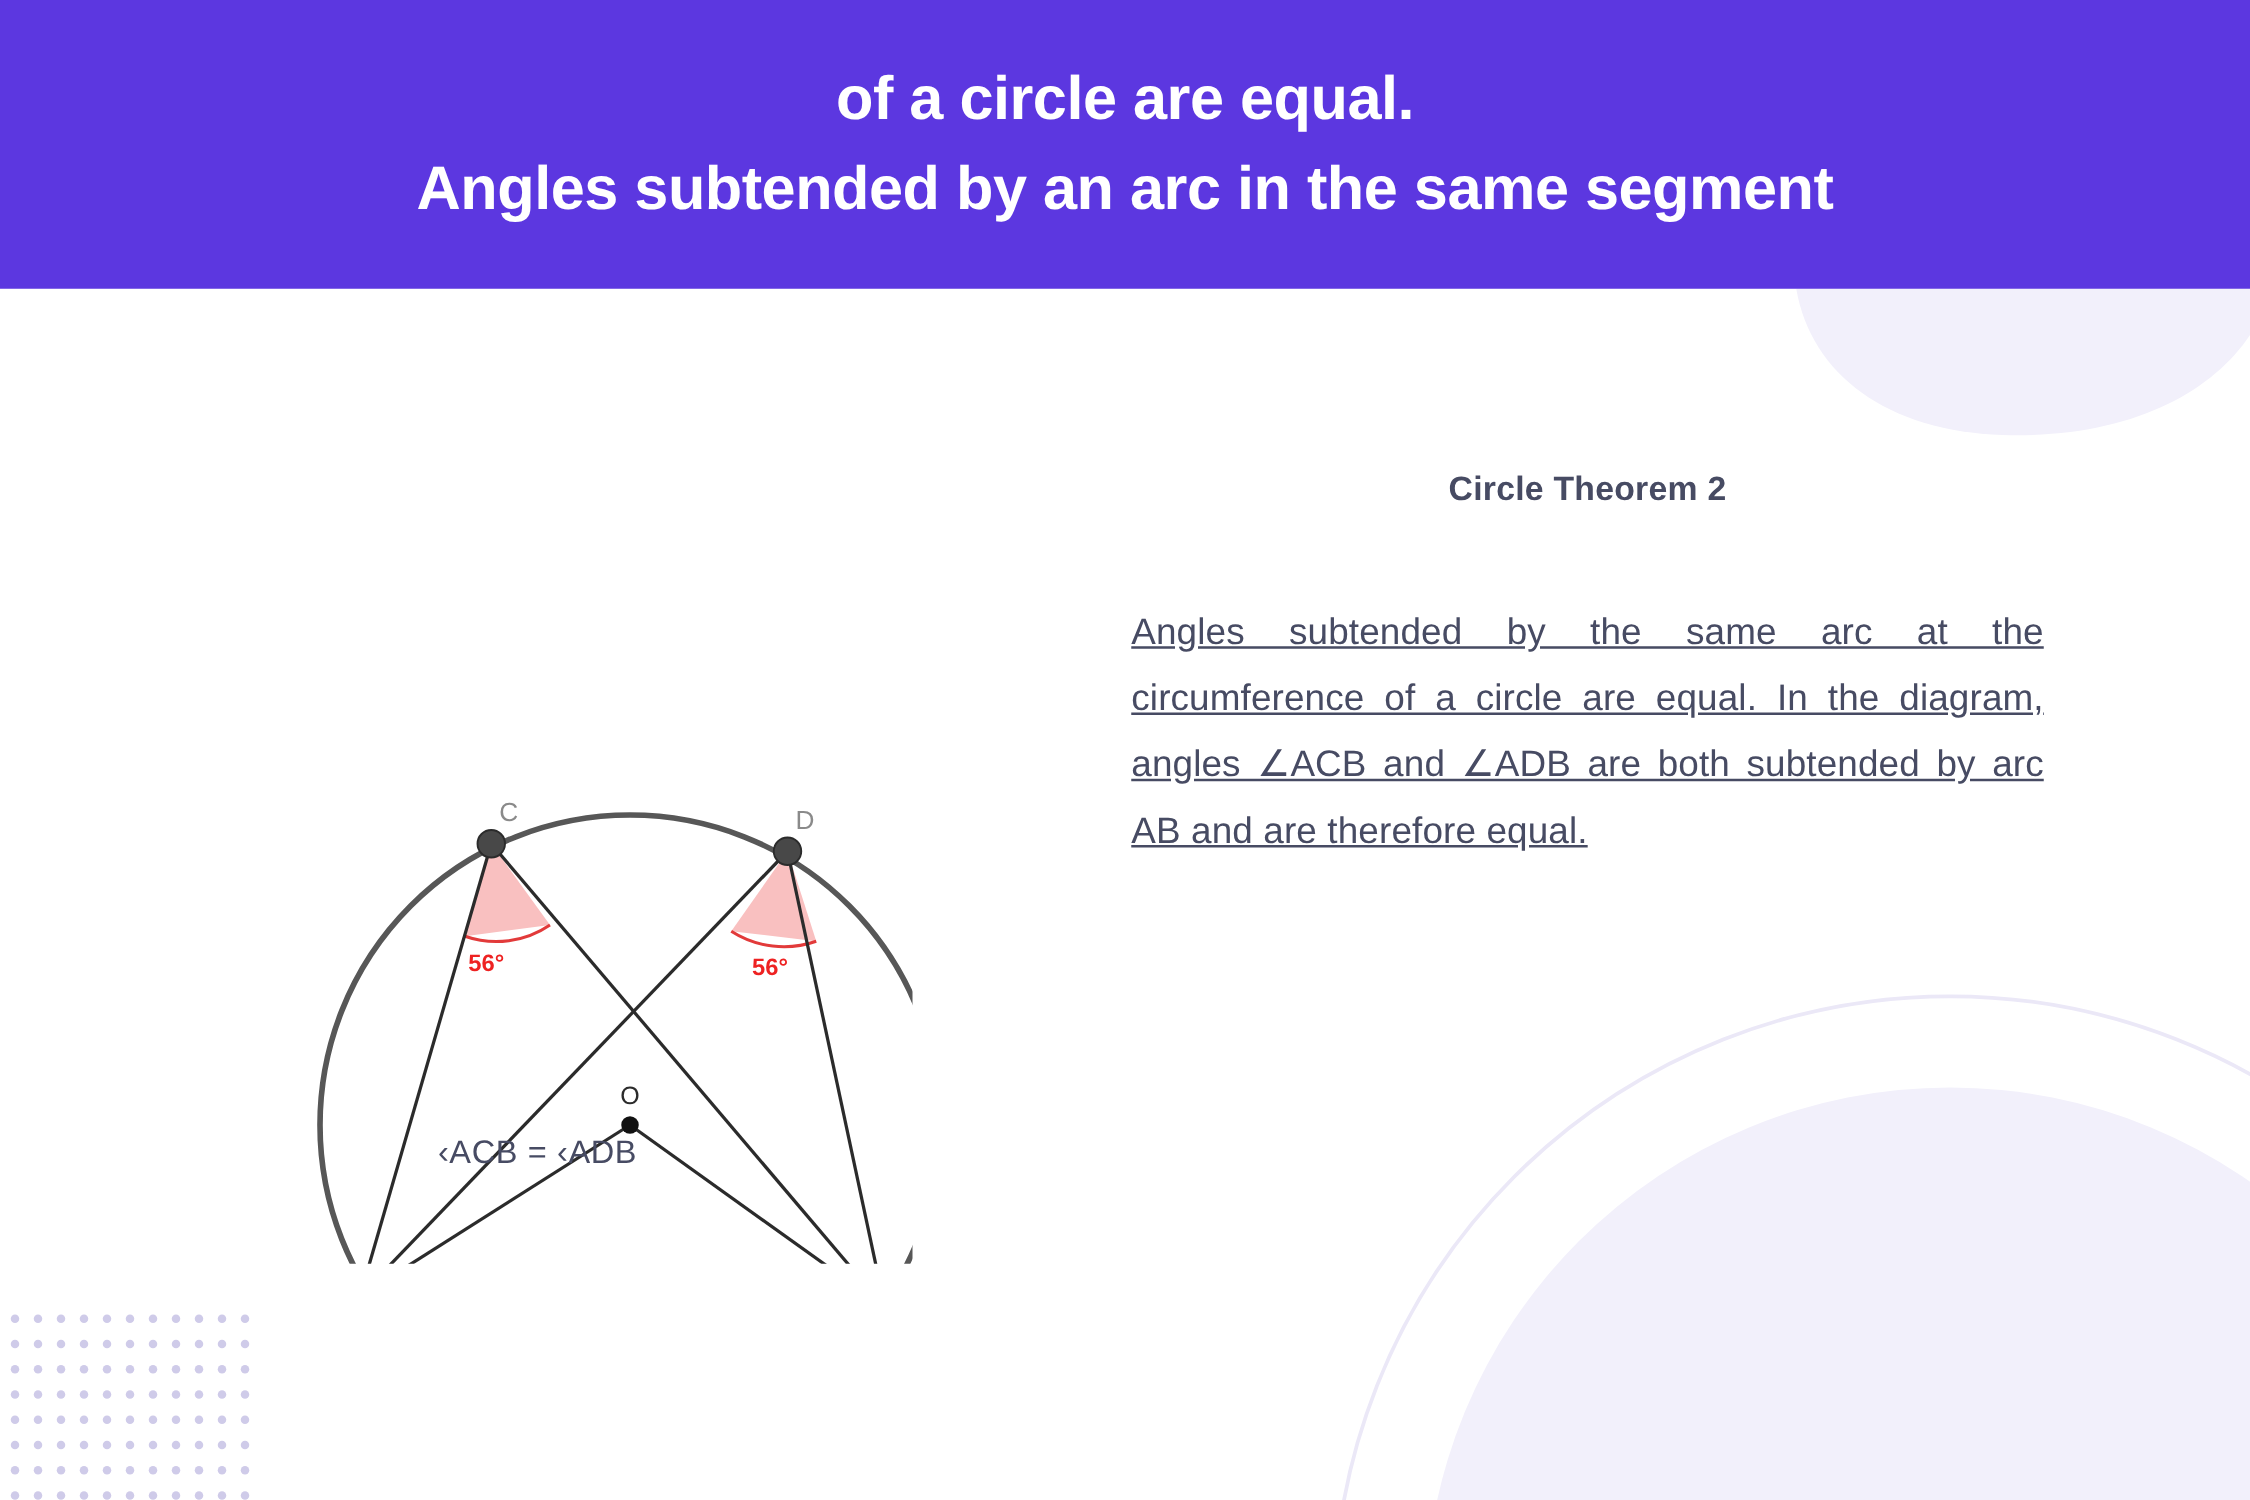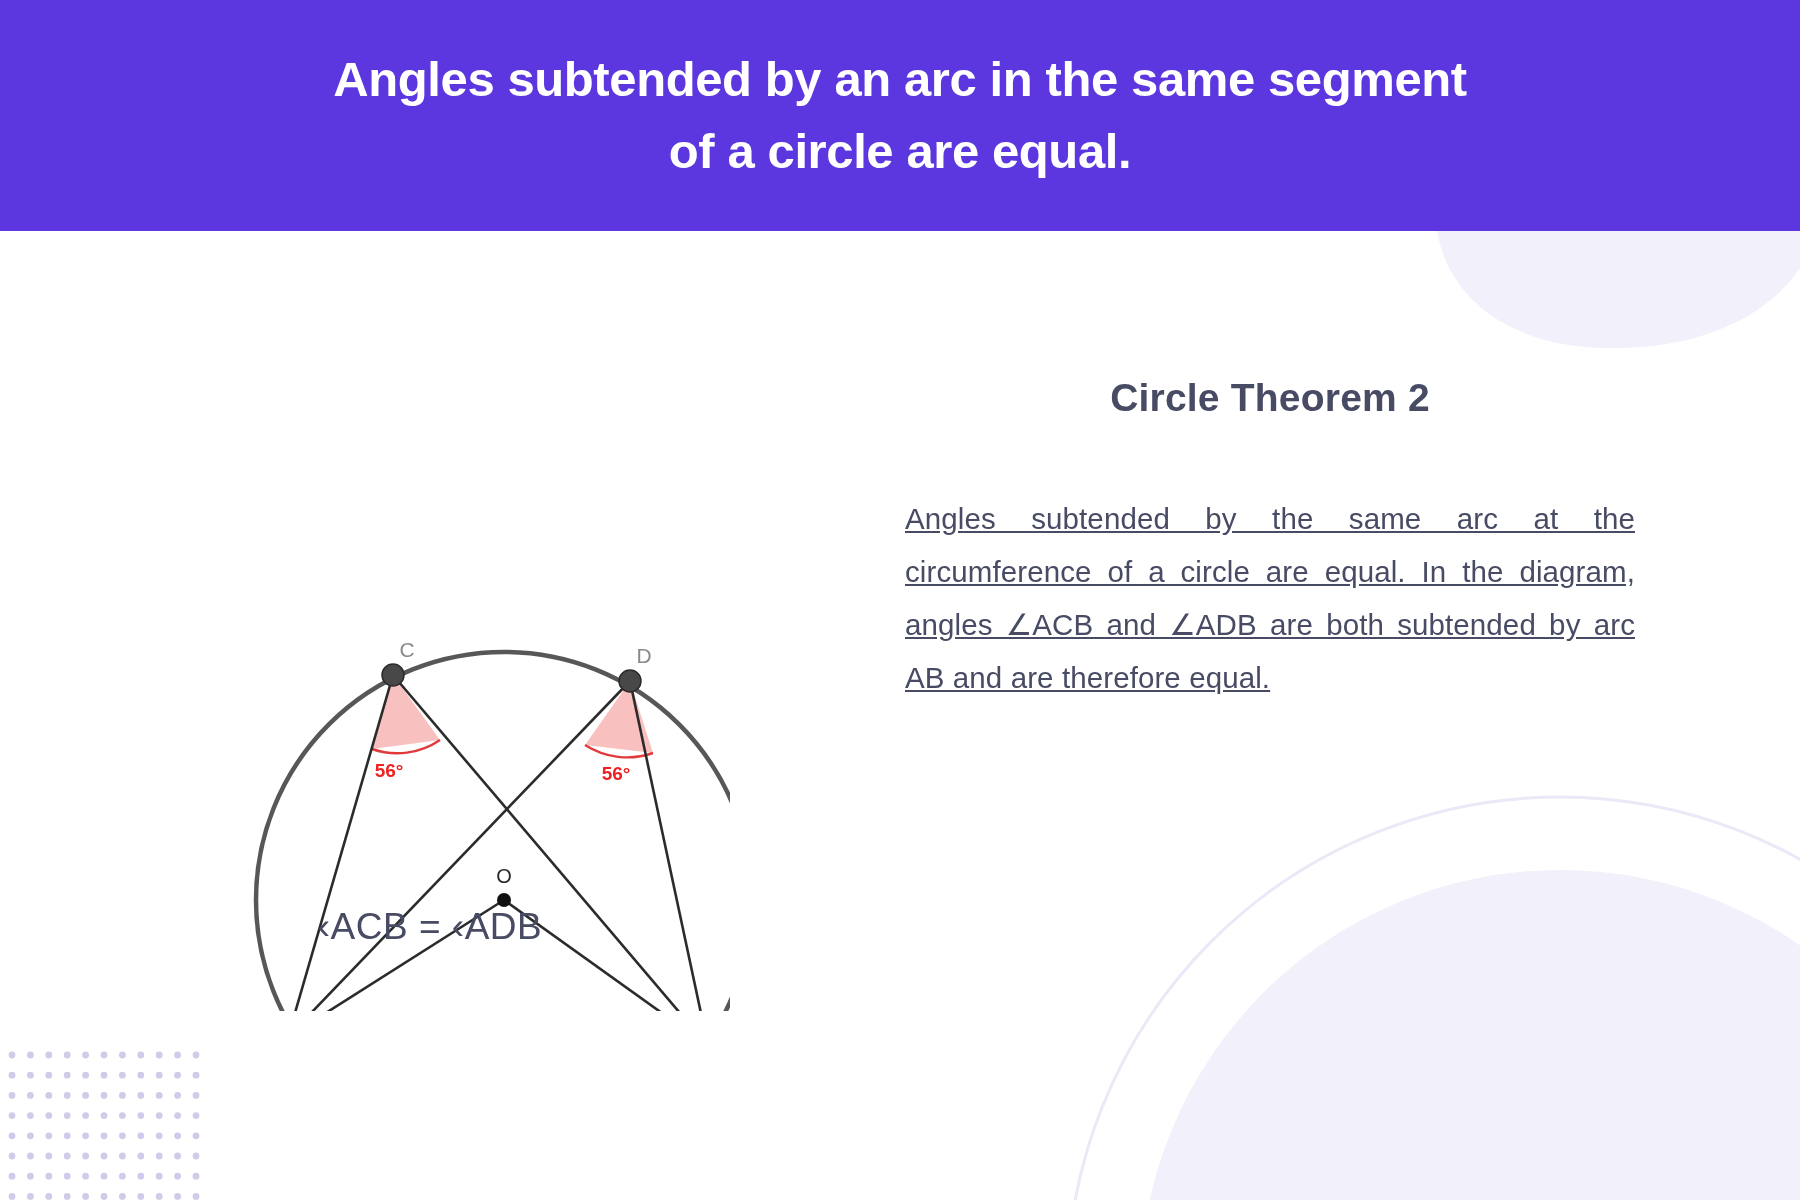--- a/index.html
+++ b/index.html
@@ -66,35 +66,35 @@
   }
   #circle-figure {
     display: block;
   }
   #diagram-caption {
     position: absolute;
     left: 0;
     top: 595px;
     width: 600px;
     text-align: center;
-    font-size: 37px;
+    font-size: 26px;
     color: #474b63;
     letter-spacing: 0.5px;
   }
 
   
   #text-panel {
     position: absolute;
     left: 905px;
     top: 145px;
     width: 730px;
   }
   #theorem-heading {
     text-align: center;
-    font-size: 39px;
+    font-size: 27px;
     font-weight: bold;
     color: #474b63;
     letter-spacing: 0.2px;
     margin-bottom: 72px;
   }
   #theorem-body {
     font-size: 29.5px;
     line-height: 1.80;
     color: #474b63;
     text-align: justify;
@@ -202,22 +202,22 @@
         <circle cx="122.4" cy="1196.4" r="3.4" fill="#cfcbe9"></circle>
         <circle cx="140.8" cy="1196.4" r="3.4" fill="#cfcbe9"></circle>
         <circle cx="159.2" cy="1196.4" r="3.4" fill="#cfcbe9"></circle>
         <circle cx="177.6" cy="1196.4" r="3.4" fill="#cfcbe9"></circle>
         <circle cx="196.0" cy="1196.4" r="3.4" fill="#cfcbe9"></circle>
       </g>
   </g>
 </svg>
 
 <div id="header-band">
+  <div class="title-line">of a circle are equal.</div>
   <div class="title-line">Angles subtended by an arc in the same segment</div>
-  <div class="title-line">of a circle are equal.</div>
 </div>
 
 <div id="content">
 
   <div id="diagram-panel">
     <svg id="circle-figure" viewBox="55 55 600 700" width="600" height="700" xmlns="http://www.w3.org/2000/svg">
 
       <circle cx="429" cy="644" r="248" fill="none" stroke="#575757" stroke-width="4.5"></circle>
 
       <path d="M318,419 L297,493 L365,484 Z" fill="#f9c0c0" stroke="none"></path>

